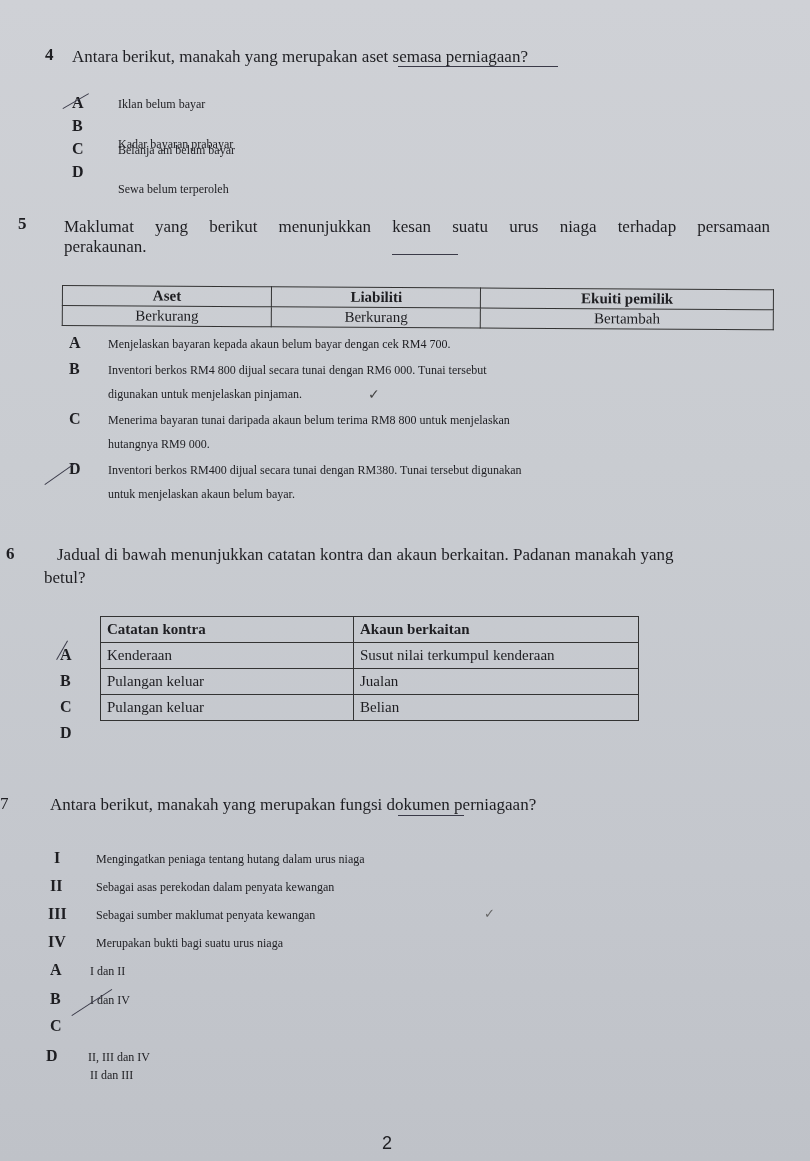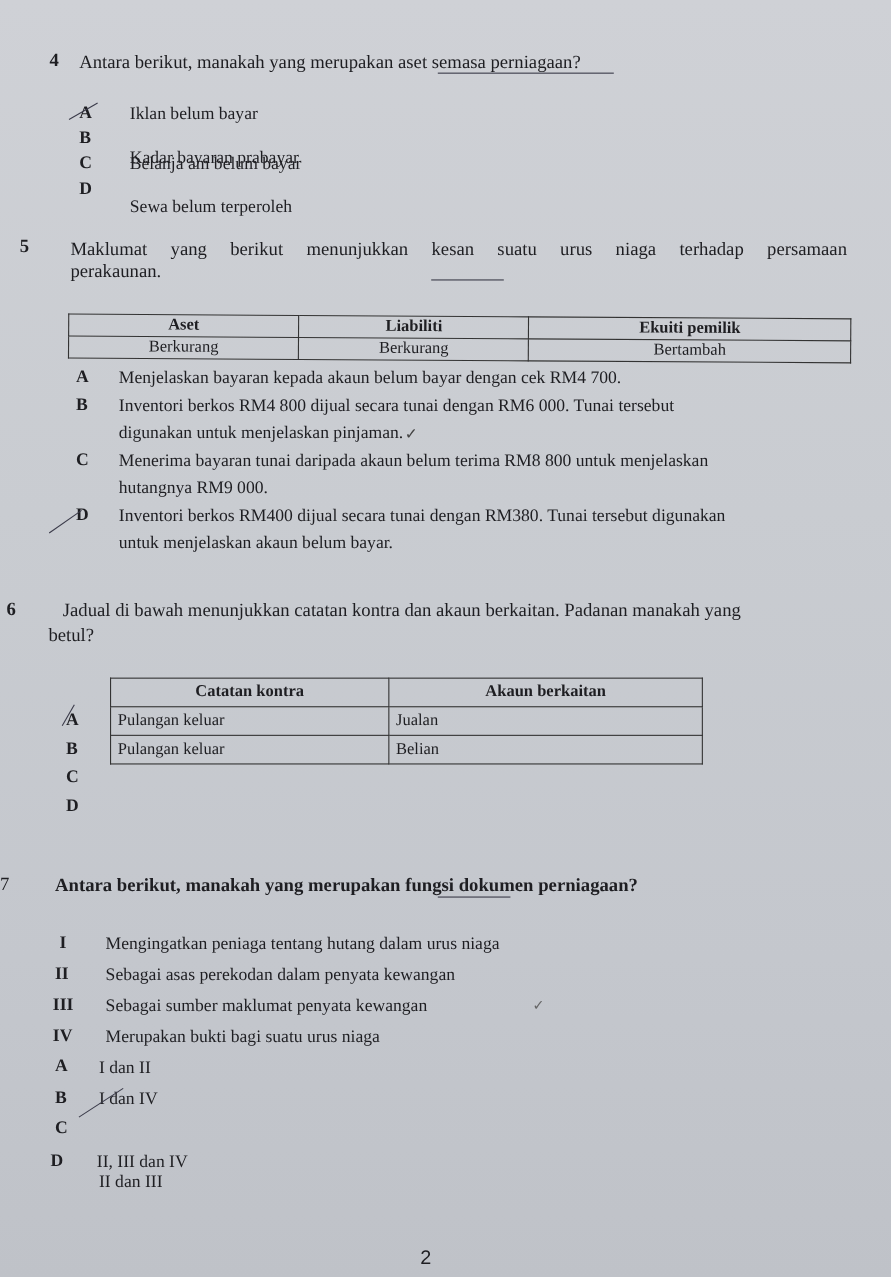--- a/index.html
+++ b/index.html
@@ -7,36 +7,36 @@
     width: 810px; height: 1161px; overflow: hidden;
     background: linear-gradient(180deg, #cfd1d6 0%, #c9ccd1 40%, #c4c7cd 75%, #bfc2c8 100%);
     font-family: "Liberation Serif", "DejaVu Serif", serif;
     color: #1e1e22;
     position: relative;
   }
   .abs { position: absolute; }
   .qnum { font-weight: bold; font-size: 17px; }
   .qtext { font-size: 17px; line-height: 21px; }
   .opt-letter { font-weight: bold; font-size: 16px; }
-  .opt-text { font-size: 16px; line-height: 20px; }
+  .opt-text { font-size: 12px; line-height: 20px; }
   .ul { border-bottom: 1.6px solid #3a3a48; }
   .tick { position: absolute; border-left: 1.5px solid #3b3b4a; transform-origin: top left; }
   table.t5 {
     position: absolute; left: 62px; top: 285px; width: 712px;
     border-collapse: collapse; font-size: 15px;
     transform: rotate(0.35deg); transform-origin: left top;
   }
   table.t5 td { border: 1.2px solid #333; padding: 0 4px; height: 19px; line-height: 19px; text-align: center; }
   table.t5 td.hd { font-weight: bold; }
   table.t6 {
     position: absolute; left: 100px; top: 616px; width: 539px;
     border-collapse: collapse; font-size: 15px;
   }
   table.t6 td, table.t6 th { border: 1.2px solid #333; height: 25px; line-height: 25px; padding: 0 6px; text-align: left; }
-  table.t6 th { text-align: center; font-weight: bold; }
+  table.t6 th { font-weight: bold; }
   .t6-letters { position: absolute; left: 60px; font-weight: bold; font-size: 16px; }
   .pagenum { font-family: "Liberation Sans", "DejaVu Sans", sans-serif; font-size: 18px; }
 </style>
 </head>
 <body>
 
 <div>
   <span class="abs qnum" style="left:45px;top:45px;">4</span>
   <div class="abs qtext" style="left:72px;top:46px;white-space:nowrap;">
     <span>Antara berikut, manakah yang merupakan aset semasa perniagaan?</span>
@@ -101,40 +101,44 @@
   <div class="abs qtext" style="left:57px;top:544px;white-space:nowrap;">Jadual di bawah menunjukkan catatan kontra dan akaun berkaitan. Padanan manakah yang</div>
   <div class="abs qtext" style="left:44px;top:567px;">betul?</div>
 
   <table class="t6">
     <tbody>
         <tr>
       <th style="width:240px;">Catatan kontra</th>
       <th>Akaun berkaitan</th>
     </tr>
     <tr>
+      <td>Kenderaan</td>
+      <td>Susut nilai terkumpul kenderaan</td>
+    </tr>
+    <tr>
       <td>Pulangan keluar</td>
       <td>Jualan</td>
     </tr>
     <tr>
       <td>Pulangan keluar</td>
       <td>Belian</td>
     </tr>
   </tbody>
     </table>
 
   <span class="t6-letters" style="top:646px;">A</span>
   <div class="tick" style="left:57px;top:660px;height:22px;transform:rotate(-150deg);"></div>
   <span class="t6-letters" style="top:672px;">B</span>
   <span class="t6-letters" style="top:698px;">C</span>
   <span class="t6-letters" style="top:724px;">D</span>
 </div>
 
 <div>
   <span class="abs qnum" style="left:0px;top:794px;font-weight:normal;">7</span>
-  <div class="abs qtext" style="left:50px;top:794px;white-space:nowrap;font-weight:bold;">Antara berikut, manakah yang merupakan fungsi dokumen perniagaan?</div>
+  <div class="abs qtext" style="left:50px;top:794px;white-space:nowrap;">Antara berikut, manakah yang merupakan fungsi dokumen perniagaan?</div>
   <div class="abs ul" style="left:398px;top:815px;width:66px;"></div>
 
   <span class="abs opt-letter" style="left:54px;top:849px;">I</span>
   <span class="abs opt-text" style="left:96px;top:849px;">Mengingatkan peniaga tentang hutang dalam urus niaga</span>
 
   <span class="abs opt-letter" style="left:50px;top:877px;">II</span>
   <span class="abs opt-text" style="left:96px;top:877px;">Sebagai asas perekodan dalam penyata kewangan</span>
 
   <span class="abs opt-letter" style="left:48px;top:905px;">III</span>
   <span class="abs opt-text" style="left:96px;top:905px;">Sebagai sumber maklumat penyata kewangan</span>

